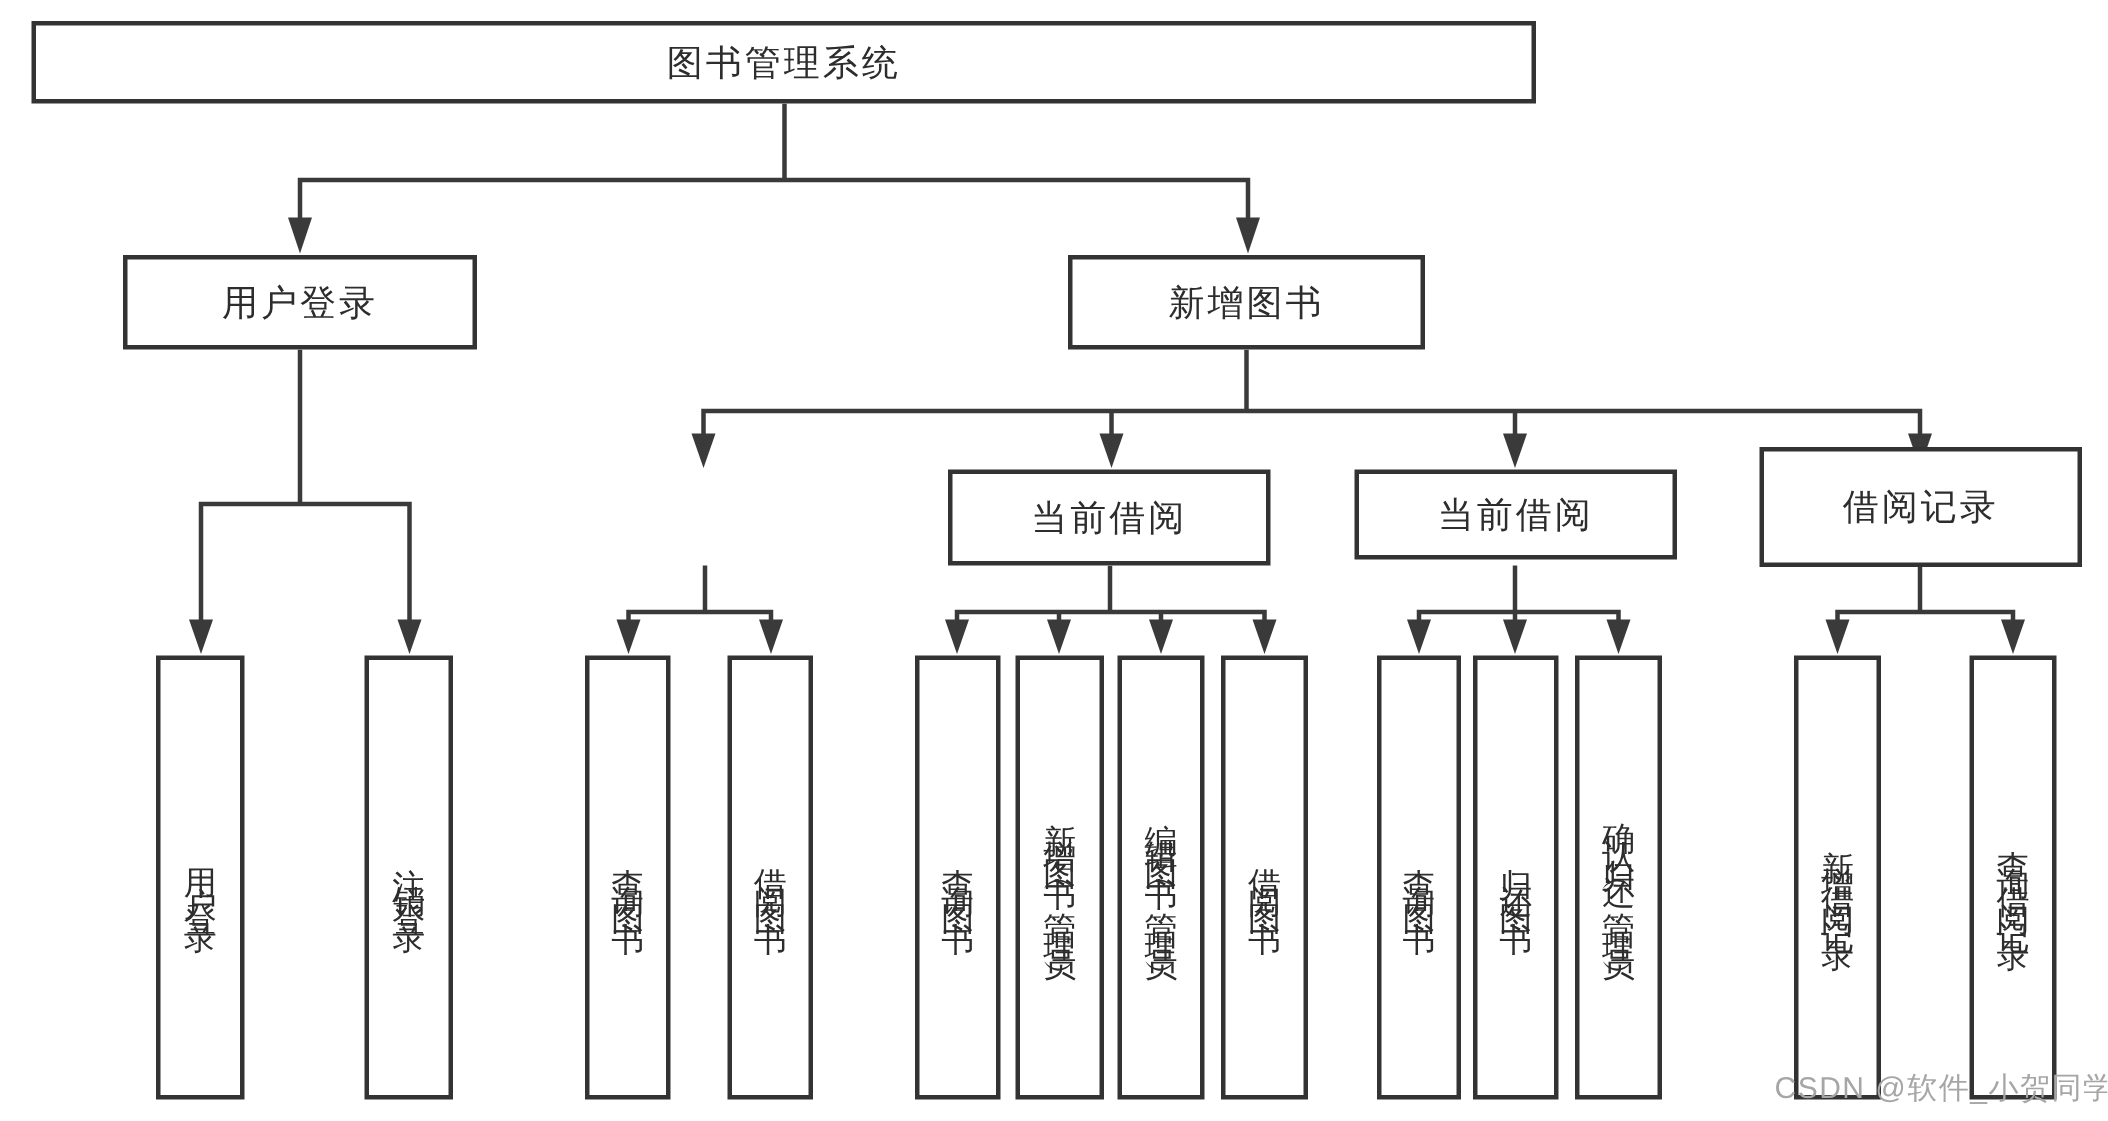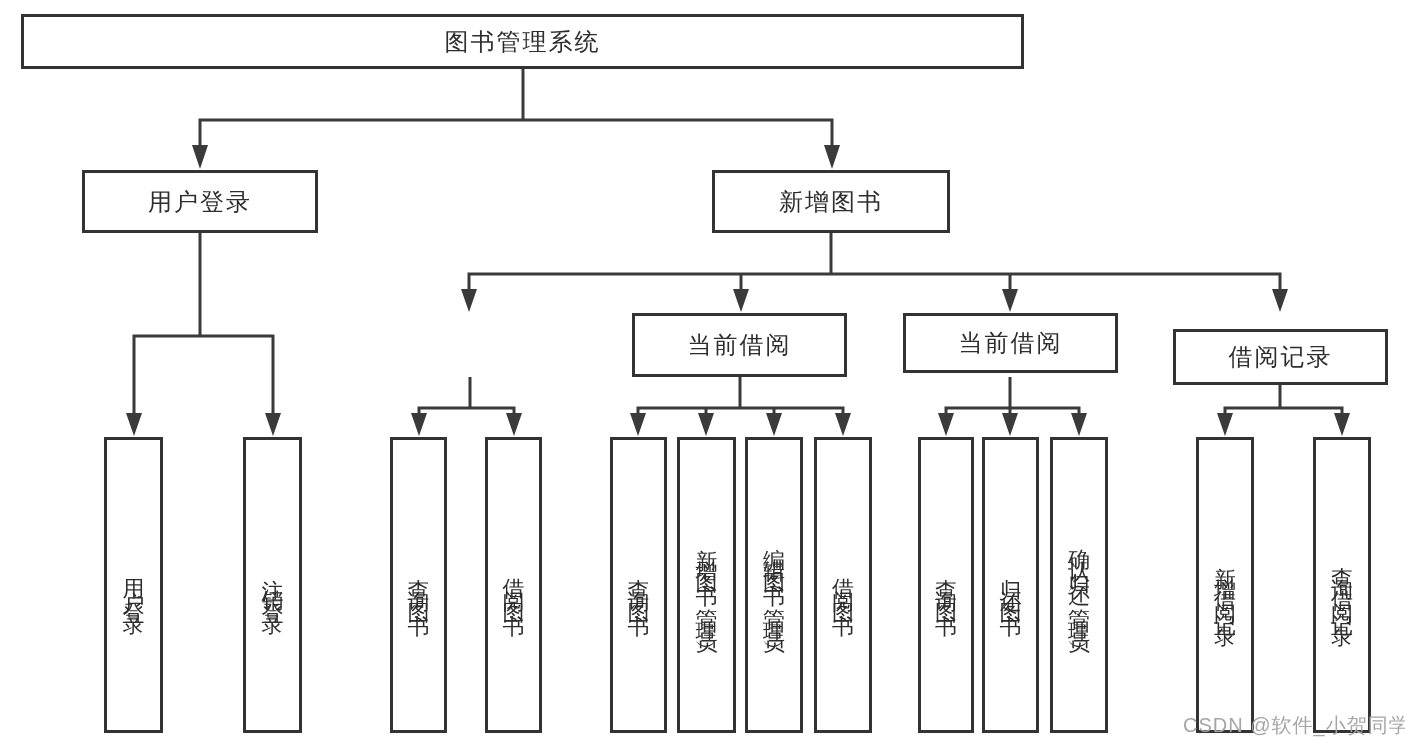--- a/index.html
+++ b/index.html
@@ -116,21 +116,21 @@
     </g>
   </svg>
 
   <div class="box hbox" style="left:21px; top:14px; width:1003px; height:55px;">图书管理系统</div>
 
   <div class="box hbox" style="left:82px; top:170px; width:236px; height:63px;">用户登录</div>
   <div class="box hbox" style="left:712px; top:170px; width:238px; height:63px;">新增图书</div>
 
   <div class="box hbox" style="left:632px; top:313px; width:215px; height:64px;">当前借阅</div>
   <div class="box hbox" style="left:903px; top:313px; width:215px; height:60px;">当前借阅</div>
-  <div class="box hbox" style="left:1173px; top:329px; width:215px; height:56px;">借阅记录</div>
+  <div class="box hbox" style="left:1173px; top:298px; width:215px; height:80px;">借阅记录</div>
 
   <div class="box vbox" style="left:104px; top:437px; width:59px; height:296px;">用户登录</div>
   <div class="box vbox" style="left:243px; top:437px; width:59px; height:296px;">注销登录</div>
 
   <div class="box vbox" style="left:390px; top:437px; width:57px; height:296px;">查询图书</div>
   <div class="box vbox" style="left:485px; top:437px; width:57px; height:296px;">借阅图书</div>
 
   <div class="box vbox" style="left:610px; top:437px; width:57px; height:296px;">查询图书</div>
   <div class="box vbox" style="left:677px; top:437px; width:59px; height:296px;">新增图书（管理员）</div>
   <div class="box vbox" style="left:745px; top:437px; width:58px; height:296px;">编辑图书（管理员）</div>

